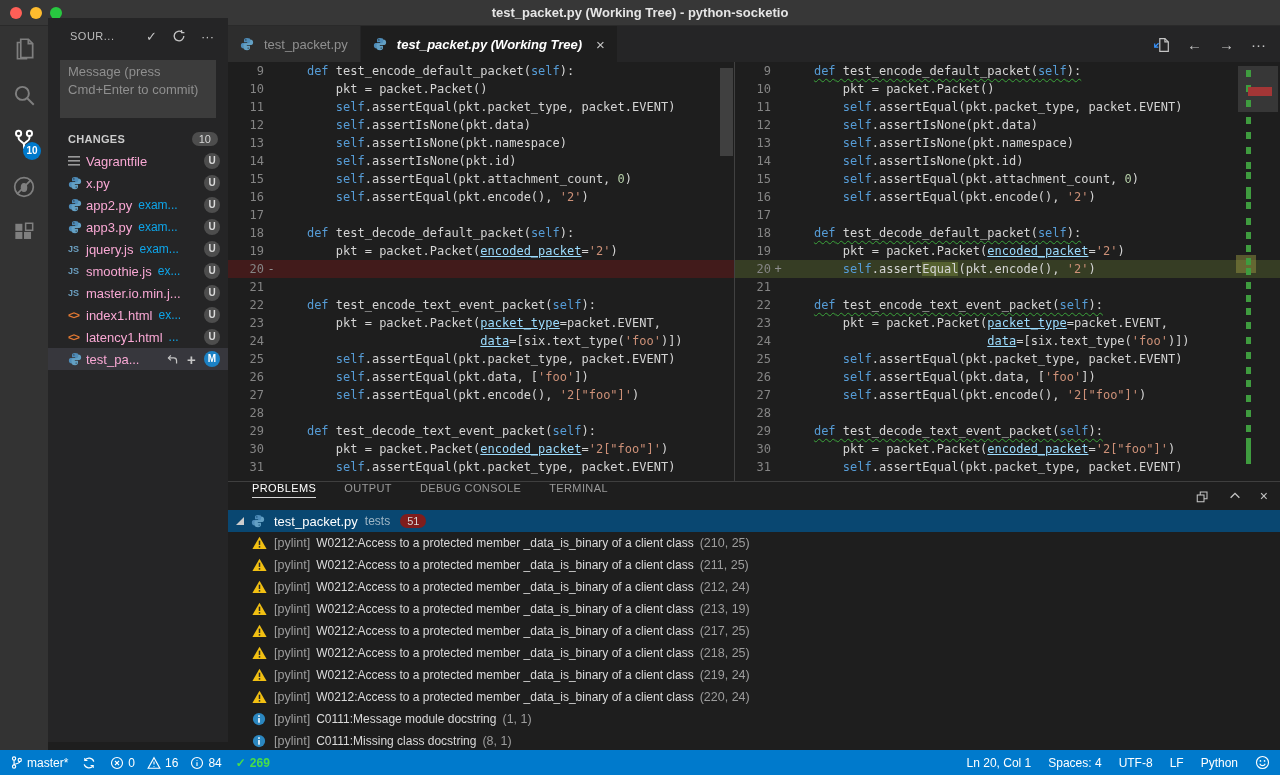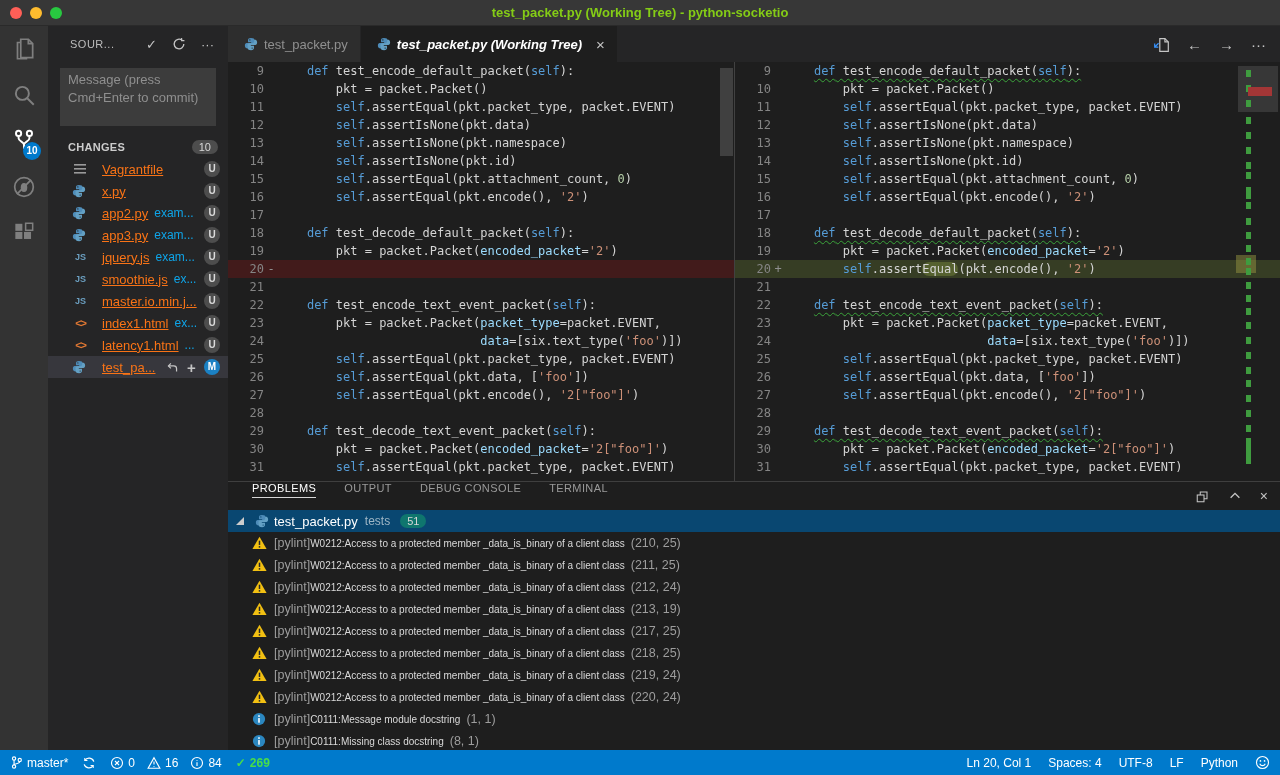--- a/index.html
+++ b/index.html
@@ -6,49 +6,49 @@
   html,body { width:1280px; height:775px; overflow:hidden; background:#1e1e1e;
               font-family:"Liberation Sans",sans-serif; }
   #app { position:relative; width:1280px; height:775px; }
 
   
   .titlebar { position:absolute; top:0; left:0; width:1280px; height:26px;
               background:#373737; border-bottom:1px solid #2a2a2a; }
   .lights { position:absolute; left:10px; top:7px; display:flex; gap:8px; }
   .light { width:12px; height:12px; border-radius:50%; }
   .light.red{background:#ff5f57}.light.yellow{background:#febc2e}.light.green{background:#28c840}
-  .wtitle { text-align:center; line-height:26px; color:#84cc16; font-size:13px; font-weight:700; }
+  .wtitle { text-align:center; line-height:26px; color:#e5e5e5; font-size:13px; font-weight:700; }
 
   
   .activitybar { position:absolute; top:26px; left:0; width:48px; height:724px; background:#333333; }
   .actitem { height:46px; display:flex; align-items:center; justify-content:center;
              color:#7f7f7f; position:relative; cursor:pointer; }
   .actitem.active { color:#ffffff; }
   .actbadge { position:absolute; left:23px; top:24px; min-width:18px; height:18px; border-radius:9px;
               background:#007acc; color:#fff; font-size:10px; font-weight:700; line-height:18px;
               text-align:center; padding:0 2px; }
 
   
-  .sidebar { position:absolute; top:26px; left:48px; width:180px; height:724px; background:#252526; }
+  .sidebar { position:absolute; top:18px; left:48px; width:180px; height:724px; background:#252526; }
   .sb-header { height:36px; display:flex; align-items:center; padding:0 14px 0 22px; }
   .sb-title { font-size:11px; color:#bcbcbc; letter-spacing:.5px; }
   .sb-actions { margin-left:auto; display:flex; gap:15px; color:#c5c5c5; align-items:center; }
   .sb-actions .ic { cursor:pointer; font-size:13px; line-height:1; }
   .commitbox { display:block; margin:6px 12px 10px 12px; width:156px; height:58px; background:#3c3c3c;
                border:none; resize:none; color:#cccccc; font-family:"Liberation Sans",sans-serif;
                font-size:13px; padding:3px 8px; line-height:18px; }
   .commitbox::placeholder { color:#8f8f8f; }
   .changes-header { height:22px; display:flex; align-items:center; padding:0 10px 0 20px; }
   .changes-label { font-size:11px; font-weight:700; color:#cccccc; letter-spacing:.3px; }
   .pillbadge { margin-left:auto; background:#4d4d4d; color:#d7d7d7; border-radius:9px;
                font-size:11px; padding:1px 7px; }
   .frow { height:22px; display:flex; align-items:center; padding:0 8px 0 20px; cursor:pointer; }
   .frow.sel { background:#37373d; }
-  .ficon { width:18px; display:inline-flex; justify-content:flex-end; align-items:center; flex-shrink:0; }
-  .fname { font-size:13px; color:#f97316; margin-left:16px; white-space:nowrap;text-decoration:underline; }
+  .ficon { width:18px; display:inline-flex; justify-content:flex-start; align-items:center; flex-shrink:0; }
+  .fname { font-size:13px; color:#f9a8d4; margin-left:0; white-space:nowrap; }
   .fdetail { font-size:12px; color:#0ea5e9; margin-left:6px; white-space:nowrap; overflow:hidden; }
   .fspacer { flex:1; }
   .fact { color:#c5c5c5; margin-right:8px; cursor:pointer; display:inline-flex; }
   .fact.plus { font-size:15px; font-weight:700; line-height:1; }
   .fbadge { background:#4d4d4d; color:#dcdcdc; min-width:16px; height:16px; border-radius:8px;
             font-size:10px; font-weight:700; text-align:center; line-height:16px; padding:0 4px; }
   .fbadge.mod { background:#1b81c4; color:#fff; }
   .jsglyph { color:#6b9fc0; font-weight:700; font-size:9px; }
   .htmlglyph { color:#e37933; font-weight:700; font-size:11px; letter-spacing:-1px; }
 
@@ -67,25 +67,25 @@
   .editor { position:absolute; top:62px; left:228px; width:1052px; height:419px; display:flex; background:#1e1e1e; }
   .pane { position:relative; overflow:hidden; }
   .pane.left { width:507px; border-right:1px solid #414141; }
   .pane.right { flex:1; }
   .cline { display:flex; height:18px; font-family:"DejaVu Sans Mono",monospace; font-size:12px;
            line-height:18px; white-space:pre; }
   .lnum { width:36px; flex-shrink:0; text-align:right; color:#858585; }
   .lsign { width:14px; flex-shrink:0; text-align:center; color:#8f8f8f; }
   .ctext { color:#d4d4d4; }
   .ctext i { font-style:normal; }
-  i.k { color:#569cd6; } i.kw { color:#9cdcfe; } i.st { color:#ce9178; } i.nm { color:#b5cea8; }
+  i.k { color:#569cd6; } i.kw { color:#9cdcfe;text-decoration:underline; } i.st { color:#ce9178; } i.nm { color:#b5cea8; }
   .cline.removed { background:#421b1b; }
   .cline.removed .cd { background:#7d2727; }
   .cline.added { background:#363d24; }
-  .cline.added .cd { background:#55612f;border-radius:7px; }
+  .cline.added .cd { background:#55612f; }
   .squig { text-decoration:underline; text-decoration-style:wavy; text-decoration-color:#3ba33b;
            text-decoration-thickness:1px; text-underline-offset:3px; }
   .vslider { position:absolute; background:rgba(121,121,121,.38); }
   .vslider.leftpane { right:1px; top:6px; width:13px; height:88px; }
   .ruler { position:absolute; right:0; top:0; width:44px; height:419px; }
   .ruler .slider { position:absolute; left:2px; top:4px; width:40px; height:46px;
                    background:rgba(121,121,121,.28); }
   .ruler .mk { position:absolute; left:10px; width:5px; background:#3f9c3f; }
   .ruler .redmk { position:absolute; left:12px; width:24px; background:#a33636; }
   .ruler .band { position:absolute; left:0; width:20px; background:rgba(148,148,64,.5); }
@@ -102,26 +102,26 @@
                font-family:"Liberation Sans",sans-serif; }
   .filterbox::placeholder { color:#8f8f8f; }
   .panel-icons { position:absolute; right:12px; top:0; height:28px; display:flex; align-items:center;
                  gap:18px; color:#c5c5c5; }
   .panel-icons .ic { cursor:pointer; display:inline-flex; font-size:14px; }
   .grouprow { height:22px; background:#094771; display:flex; align-items:center; padding-left:8px; cursor:pointer; }
   .twistie { width:0; height:0; border-left:8px solid transparent; border-bottom:8px solid #cccccc;
              margin-right:7px; }
   .gname { font-size:13px; color:#ffffff; margin-left:5px; }
   .gdetail { font-size:12px; color:#9fb6c5; margin-left:7px; }
-  .gbadge { background:#0f766e; color:#d7d7d7; border-radius:9px; font-size:11px; padding:1px 7px;
+  .gbadge { background:#7f1d1d; color:#d7d7d7; border-radius:9px; font-size:11px; padding:1px 7px;
             margin-left:10px; }
   .prow { height:22px; display:flex; align-items:center; padding-left:24px; cursor:pointer; }
   .prow .sevic { width:15px; display:inline-flex; flex-shrink:0; }
   .psource { font-size:12.5px; color:#9d9d9d; margin-left:7px; }
-  .pmsg { font-size:10px; color:#dadada; white-space:nowrap; }
+  .pmsg { font-size:12px; color:#dadada; margin-left:6px; white-space:nowrap; }
   .ploc { font-size:12.5px; color:#9d9d9d; margin-left:6px; }
 
   
   .statusbar { position:absolute; bottom:0; left:0; width:1280px; height:25px; background:#007acc;
                color:#ffffff; display:flex; align-items:center; font-size:12px; padding:0 10px; }
   .sitem { display:flex; align-items:center; gap:4px; margin-right:14px; cursor:pointer; white-space:nowrap; }
   .sright { margin-left:auto; display:flex; align-items:center; }
   .sright .sitem { margin-right:0; margin-left:17px; }
   .okgreen { color:#49dd49; font-weight:700; }
   svg { display:block; }

